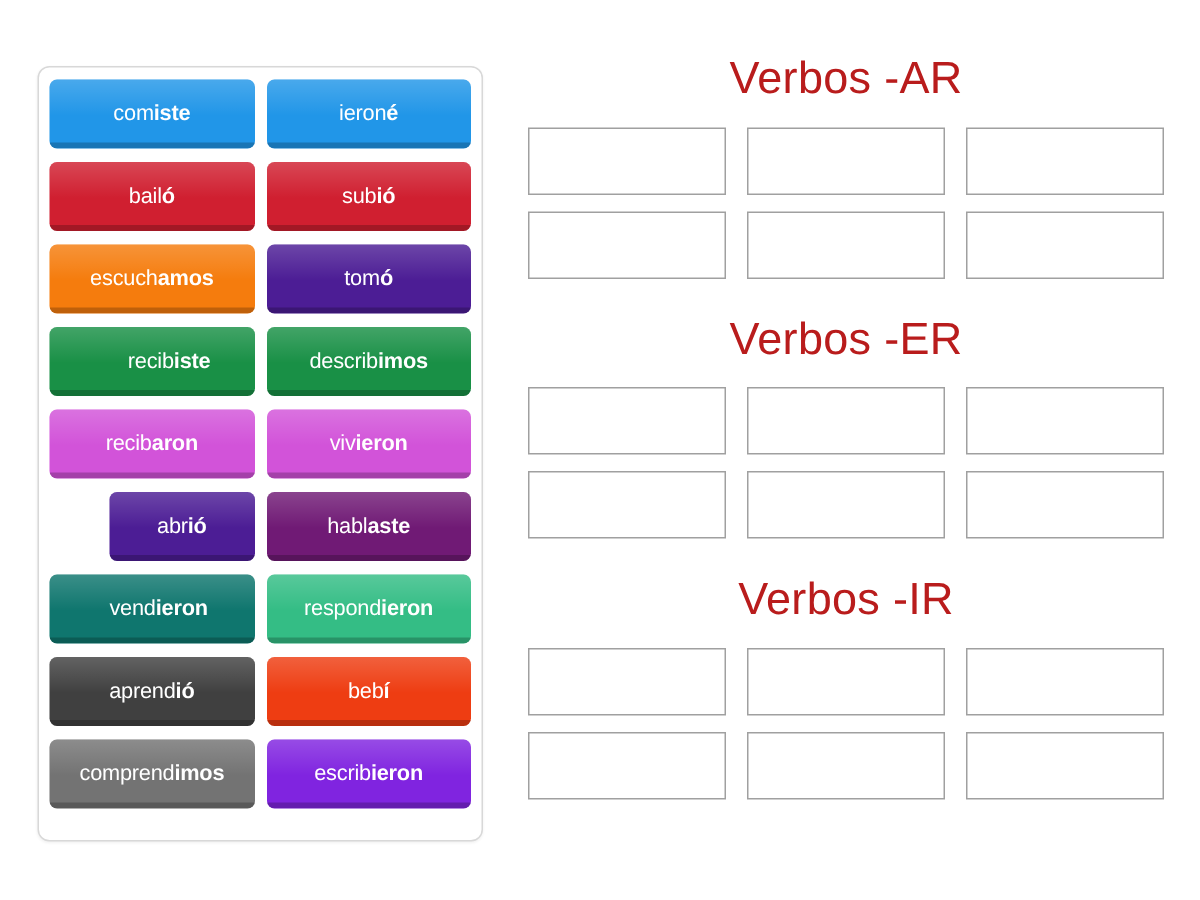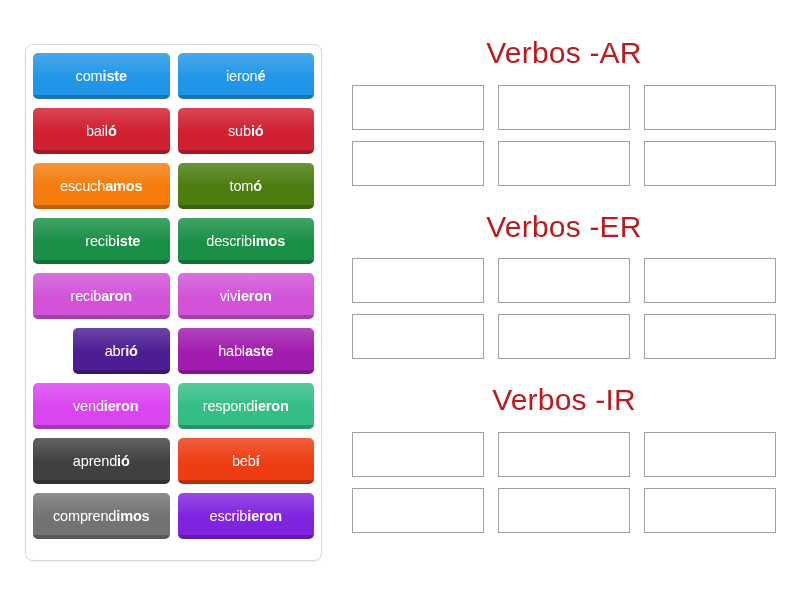--- a/index.html
+++ b/index.html
@@ -125,42 +125,42 @@
       </div>
       <div class="word-tile" style="background: rgb(208, 31, 48);">
         <span class="tile-text"><span class="tile-stem">bail</span><span class="tile-ending">ó</span></span>
       </div>
       <div class="word-tile" style="background: rgb(208, 31, 48);">
         <span class="tile-text"><span class="tile-stem">sub</span><span class="tile-ending">ió</span></span>
       </div>
       <div class="word-tile" style="background: rgb(245, 124, 13);">
         <span class="tile-text"><span class="tile-stem">escuch</span><span class="tile-ending">amos</span></span>
       </div>
-      <div class="word-tile" style="background: #4d7c0f;">
+      <div class="word-tile" style="background: #4c1d95;">
         <span class="tile-text"><span class="tile-stem">tom</span><span class="tile-ending">ó</span></span>
       </div>
       <div class="word-tile" style="background: rgb(25, 144, 70); padding-left: 26px;">
         <span class="tile-text"><span class="tile-stem">recib</span><span class="tile-ending">iste</span></span>
       </div>
       <div class="word-tile" style="background: rgb(25, 144, 70);">
         <span class="tile-text"><span class="tile-stem">describ</span><span class="tile-ending">imos</span></span>
       </div>
       <div class="word-tile" style="background: rgb(210, 83, 217);">
         <span class="tile-text"><span class="tile-stem">recib</span><span class="tile-ending">aron</span></span>
       </div>
       <div class="word-tile" style="background: rgb(210, 83, 217);">
         <span class="tile-text"><span class="tile-stem">viv</span><span class="tile-ending">ieron</span></span>
       </div>
       <div class="word-tile" style="background: #4c1d95; margin-left: 40px;">
         <span class="tile-text"><span class="tile-stem">abr</span><span class="tile-ending">ió</span></span>
       </div>
-      <div class="word-tile" style="background: #a21caf;">
+      <div class="word-tile" style="background: #701a75;">
         <span class="tile-text"><span class="tile-stem">habl</span><span class="tile-ending">aste</span></span>
       </div>
-      <div class="word-tile" style="background: #d946ef; padding-left: 12px;">
+      <div class="word-tile" style="background: #0f766e; padding-left: 12px;">
         <span class="tile-text"><span class="tile-stem">vend</span><span class="tile-ending">ieron</span></span>
       </div>
       <div class="word-tile" style="background: rgb(52, 189, 133);">
         <span class="tile-text"><span class="tile-stem">respond</span><span class="tile-ending">ieron</span></span>
       </div>
       <div class="word-tile" style="background: #404040;">
         <span class="tile-text"><span class="tile-stem">aprend</span><span class="tile-ending">ió</span></span>
       </div>
       <div class="word-tile" style="background: rgb(238, 61, 18);">
         <span class="tile-text"><span class="tile-stem">beb</span><span class="tile-ending">í</span></span>

